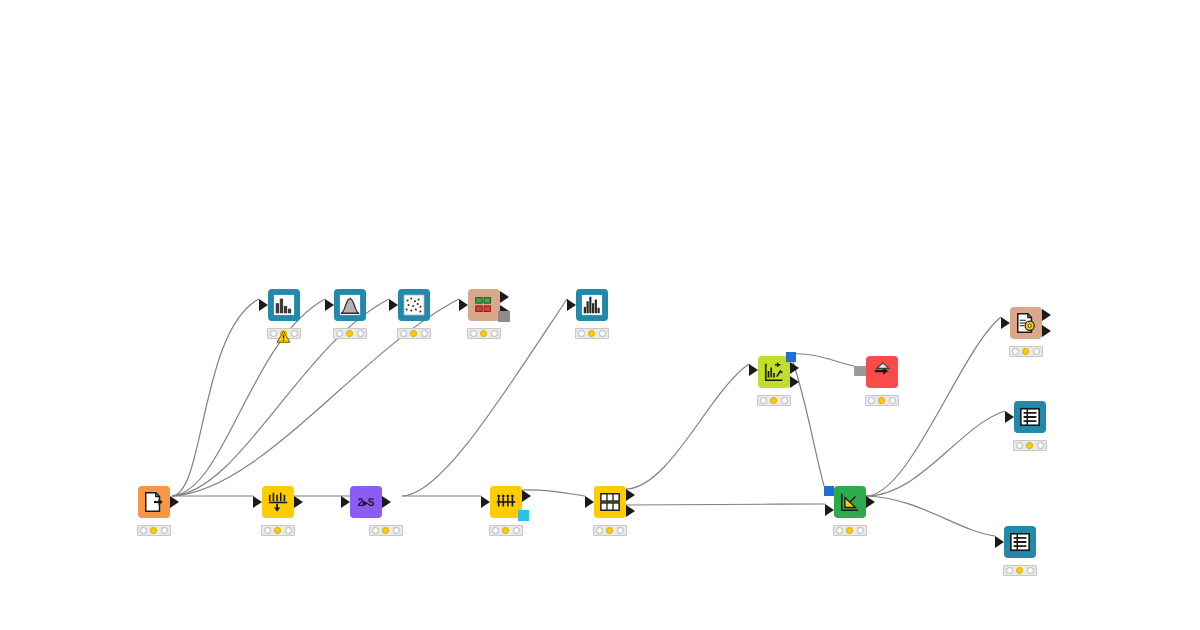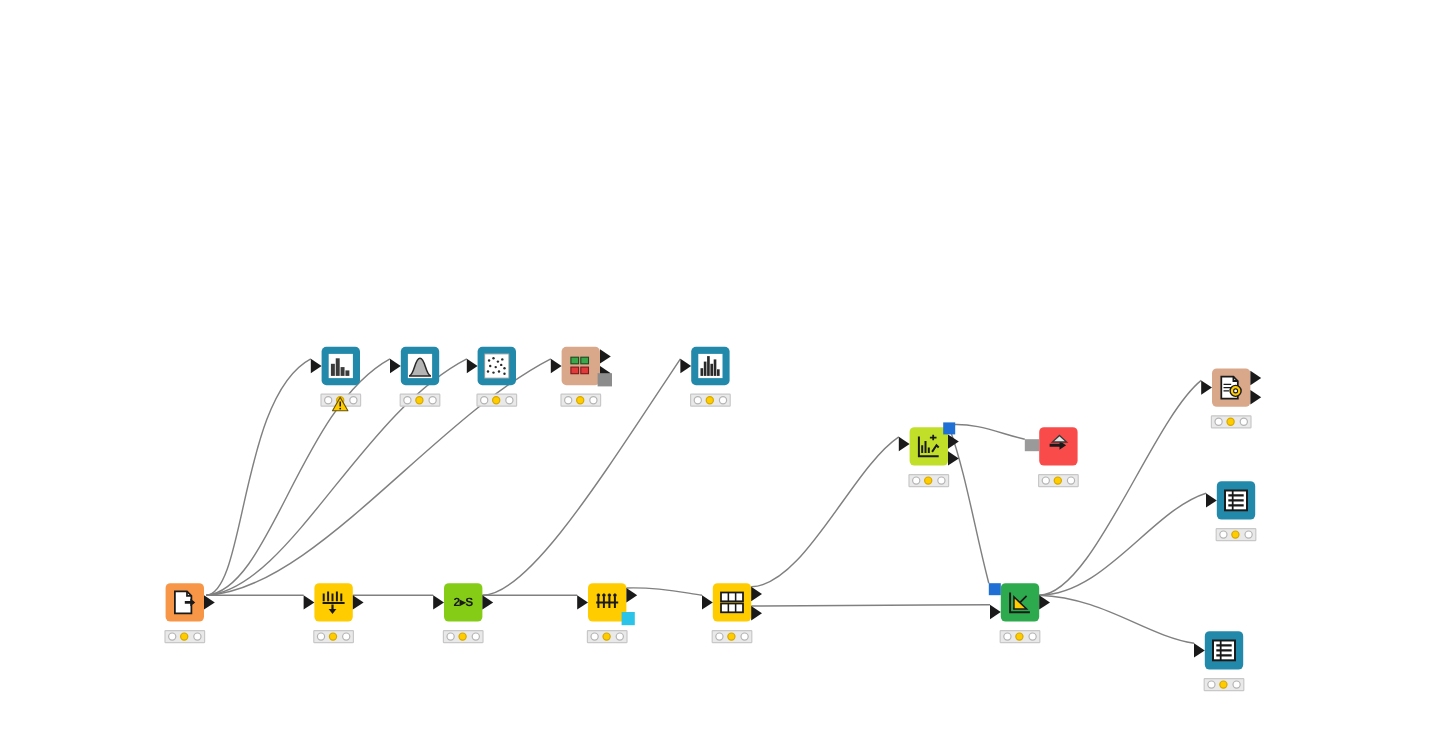--- a/index.html
+++ b/index.html
@@ -158,21 +158,21 @@
           </svg>
         </span>
         <i class="port data-in" style="left: -9px; top: 10px;"></i>
         <i class="port data-out" style="left: 32px; top: 10px;"></i>
       </div>
       <div class="status" title="configured" style="left: 261px; top: 525px;">
         <span class="lamp"></span>
         <span class="lamp on"></span>
         <span class="lamp"></span>
       </div>
-      <div class="node" title="Number To String" style="left: 370px; top: 486px; background: #84cc16;">
+      <div class="node" title="Number To String" style="left: 350px; top: 486px; background: #8b5cf6;">
         <span class="glyph-text">2▸S</span>
         <i class="port data-in" style="left: -9px; top: 10px;"></i>
         <i class="port data-out" style="left: 32px; top: 10px;"></i>
       </div>
       <div class="status" title="configured" style="left: 369px; top: 525px;">
         <span class="lamp"></span>
         <span class="lamp on"></span>
         <span class="lamp"></span>
       </div>
       <div class="node" title="Missing Value" style="left: 490px; top: 486px; background: rgb(255, 204, 0);">

